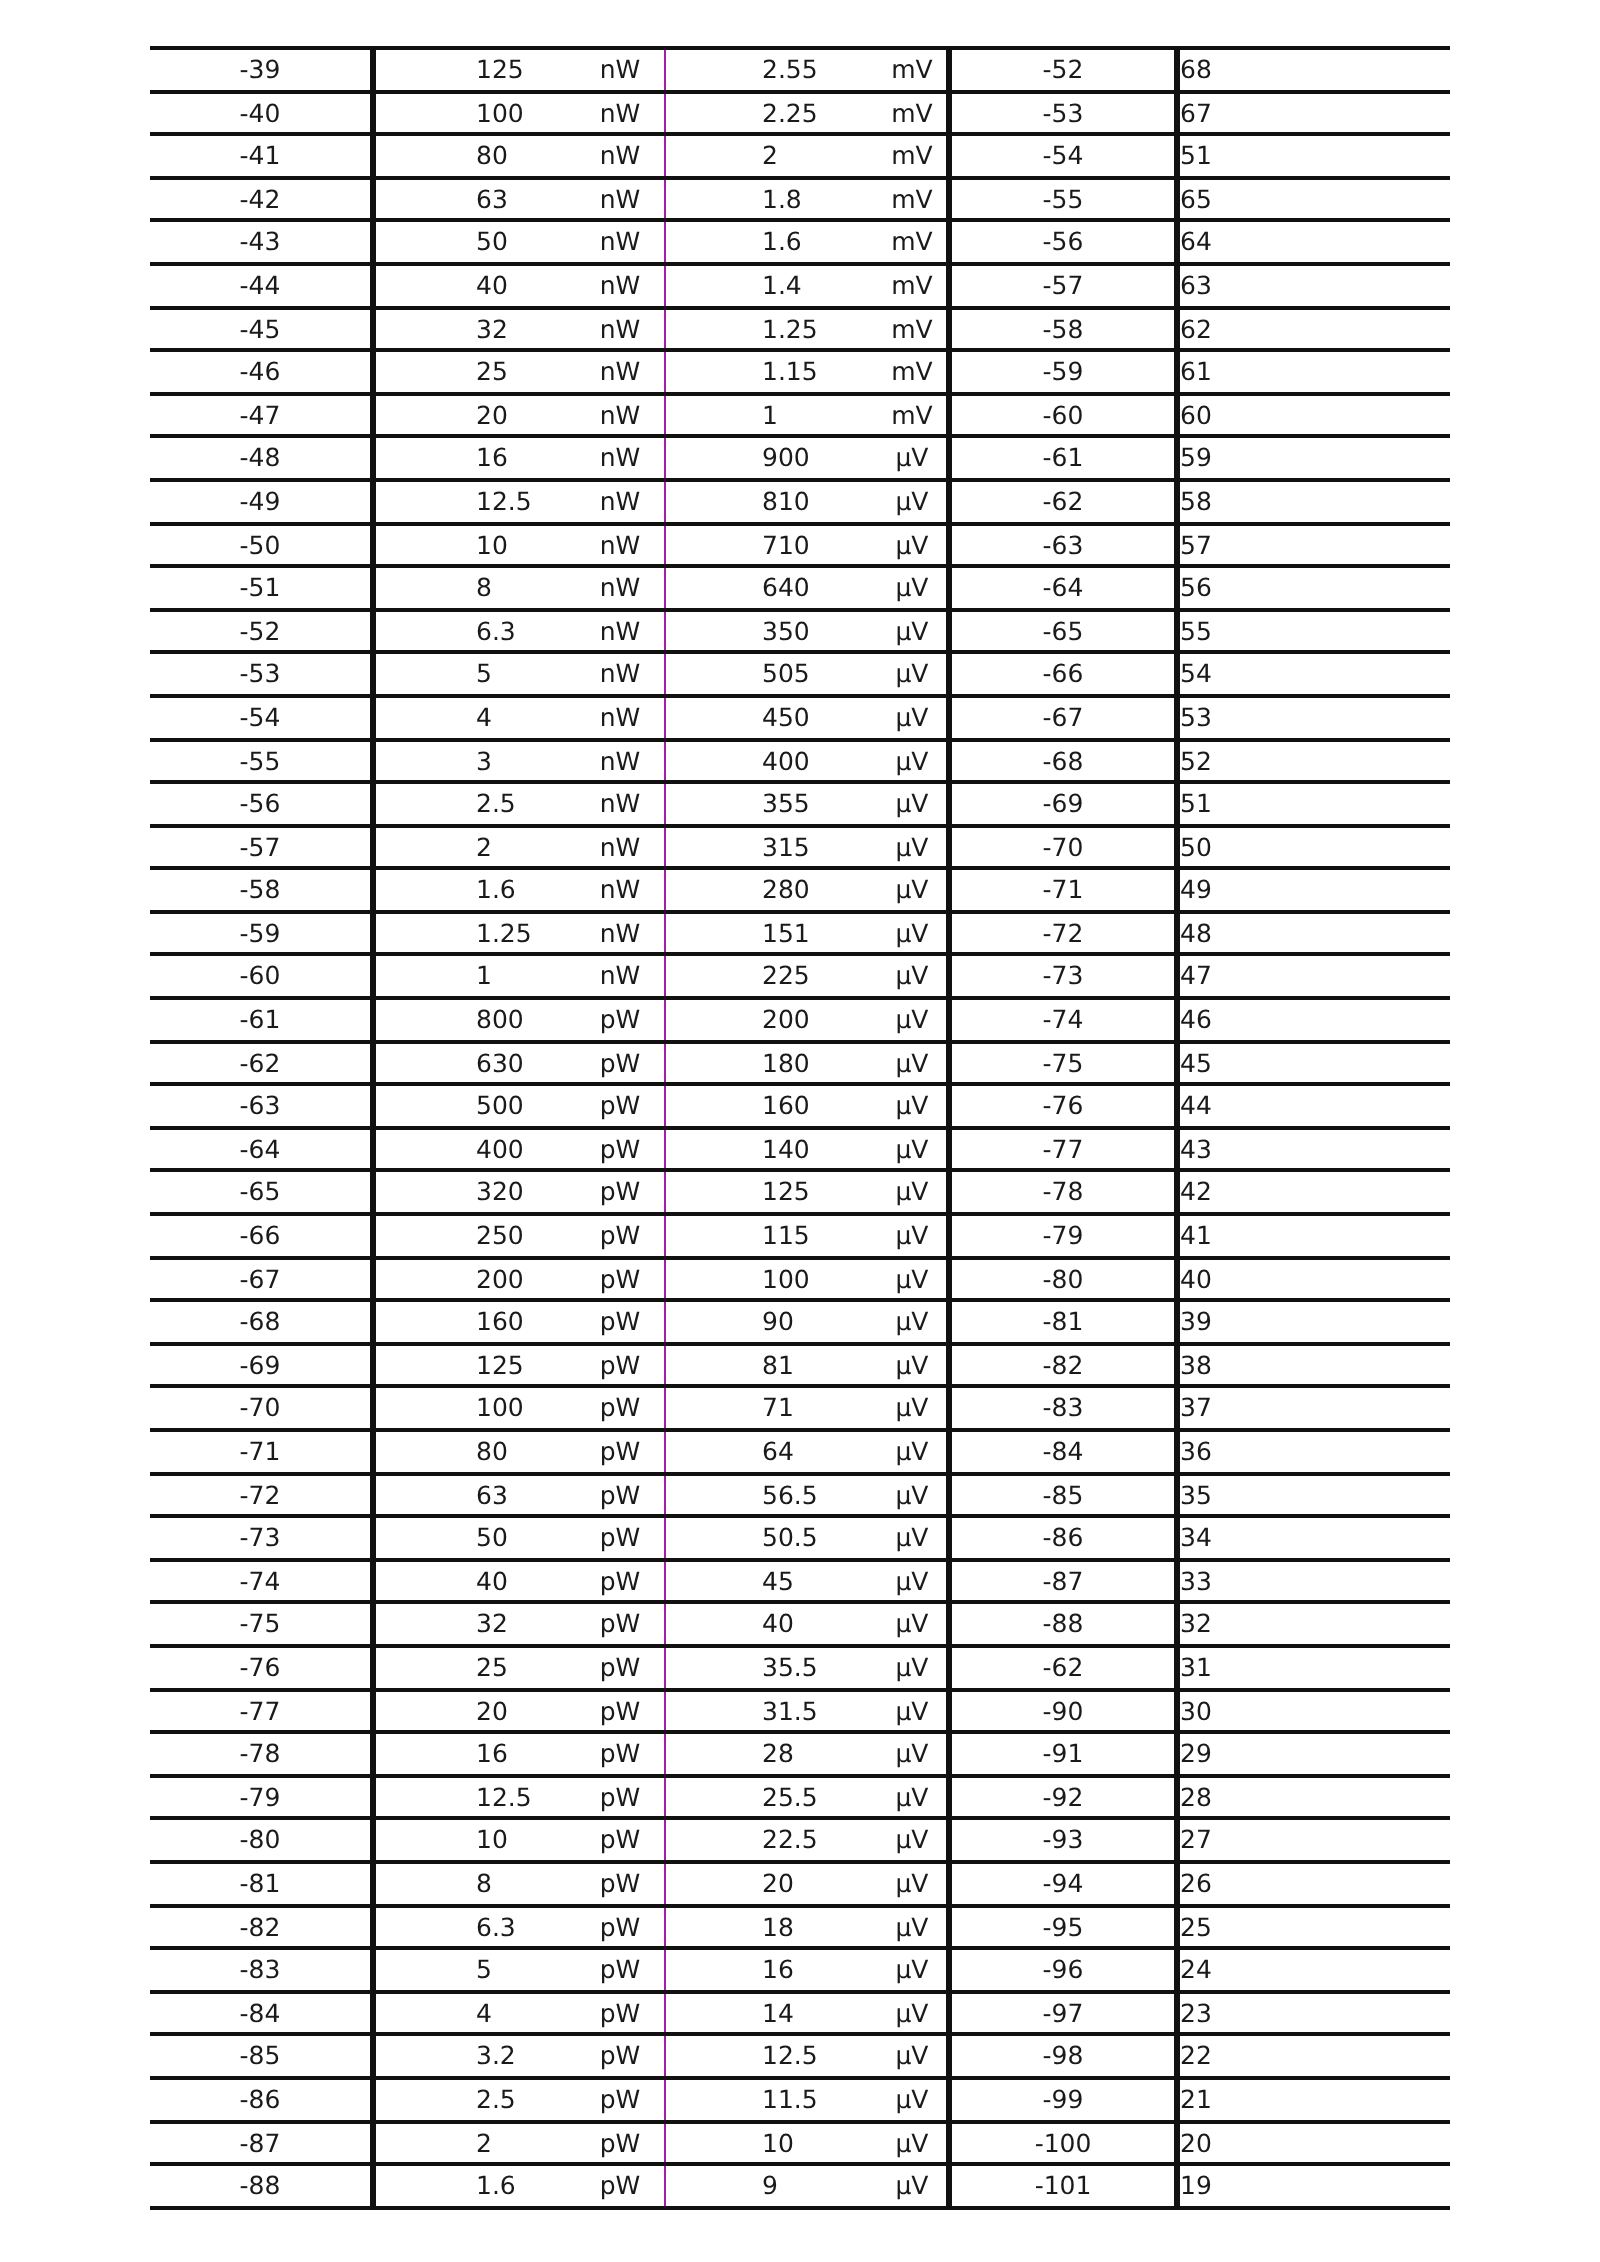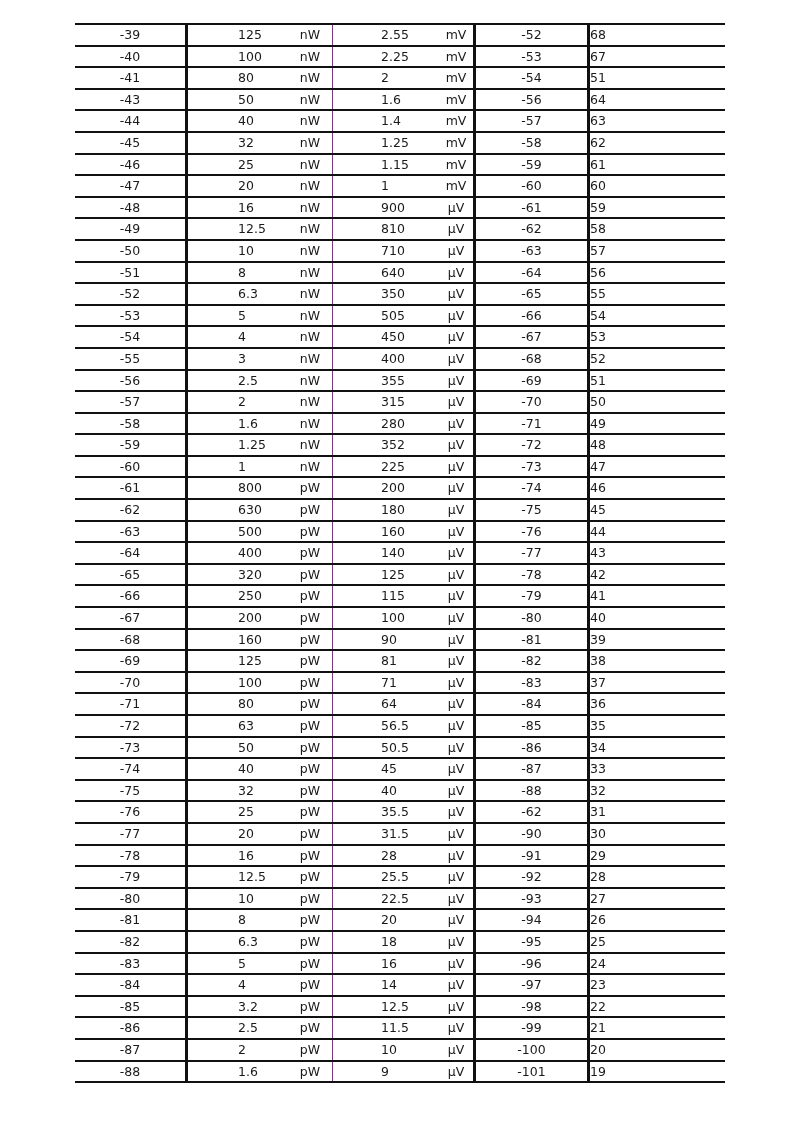--- a/index.html
+++ b/index.html
@@ -46,20 +46,29 @@
         <tr>
           <td class="c1">-41</td>
           <td class="c2v">80</td>
           <td class="c2u">nW</td>
           <td class="c3v">2</td>
           <td class="c3u">mV</td>
           <td class="c4">-54</td>
           <td class="c5">51</td>
         </tr>
 
+        <tr>
+          <td class="c1">-42</td>
+          <td class="c2v">63</td>
+          <td class="c2u">nW</td>
+          <td class="c3v">1.8</td>
+          <td class="c3u">mV</td>
+          <td class="c4">-55</td>
+          <td class="c5">65</td>
+        </tr>
 
         <tr>
           <td class="c1">-43</td>
           <td class="c2v">50</td>
           <td class="c2u">nW</td>
           <td class="c3v">1.6</td>
           <td class="c3u">mV</td>
           <td class="c4">-56</td>
           <td class="c5">64</td>
         </tr>
@@ -211,21 +220,21 @@
           <td class="c3v">280</td>
           <td class="c3u">µV</td>
           <td class="c4">-71</td>
           <td class="c5">49</td>
         </tr>
 
         <tr>
           <td class="c1">-59</td>
           <td class="c2v">1.25</td>
           <td class="c2u">nW</td>
-          <td class="c3v">352</td>
+          <td class="c3v">151</td>
           <td class="c3u">µV</td>
           <td class="c4">-72</td>
           <td class="c5">48</td>
         </tr>
 
         <tr>
           <td class="c1">-60</td>
           <td class="c2v">1</td>
           <td class="c2u">nW</td>
           <td class="c3v">225</td>

